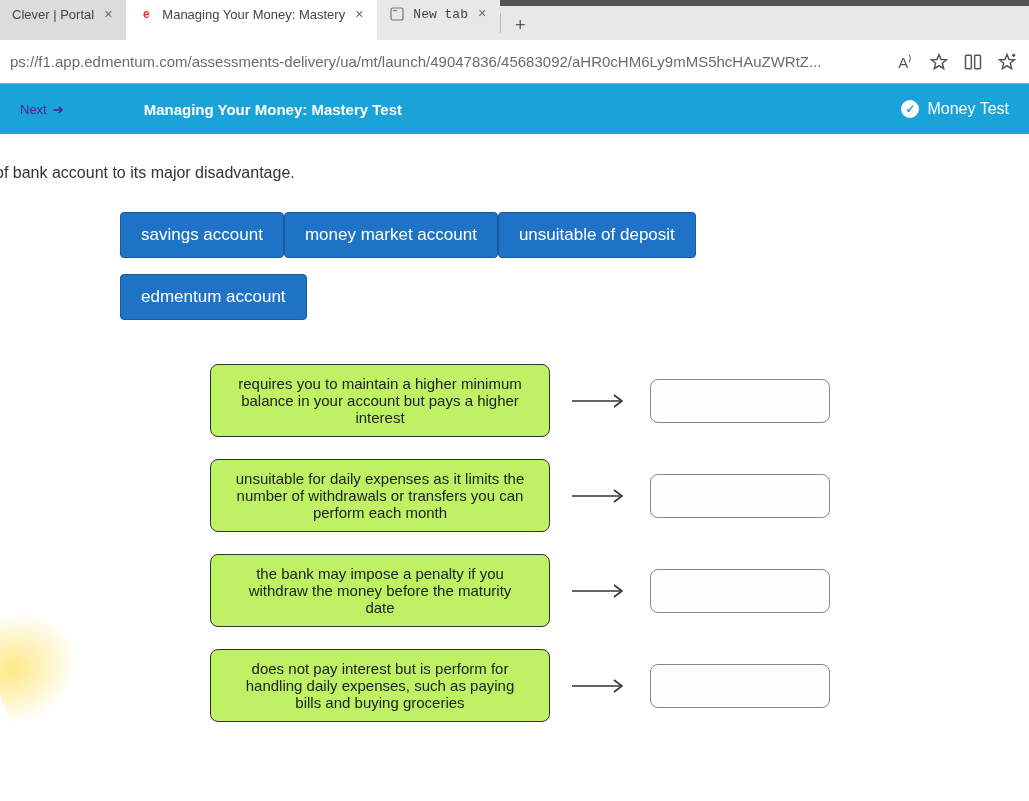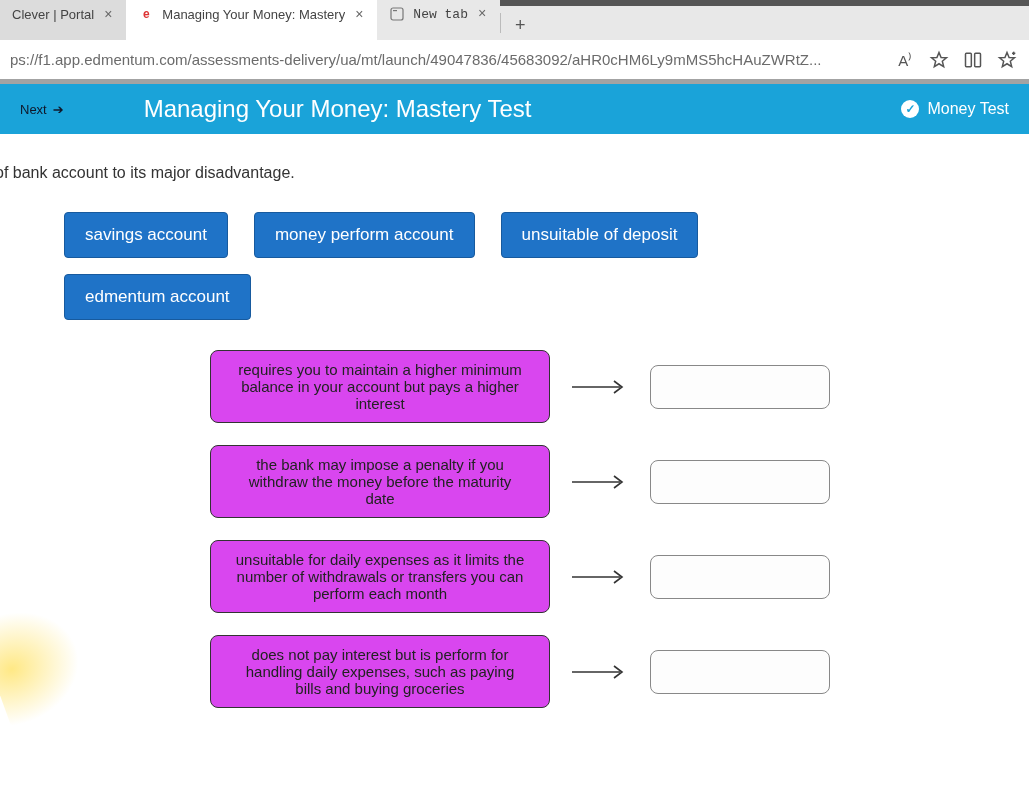--- a/index.html
+++ b/index.html
@@ -39,67 +39,67 @@
   .tab .title { white-space: nowrap; overflow:hidden; text-overflow: ellipsis; flex:1; }
   .tab .close { font-size:14px; color:#666; padding:0 2px; cursor:pointer; }
   .tab-sep { width:1px; height:20px; background:#bbb; align-self:center; }
   .new-tab {
     width:30px; height:30px; display:flex; align-items:center; justify-content:center;
     color:#555; font-size:18px; cursor:pointer; margin-left:4px;
   }
   .addr-bar {
     display:flex; align-items:center; gap:10px;
     height:44px; background:#fff; padding:0 10px;
-    border-bottom:5px solid #a3a3a3;
+    border-bottom:1px solid #a3a3a3;
   }
   .url {
     flex:1; font-size:15px; color:#6b6b6b;
     white-space:nowrap; overflow:hidden; text-overflow:ellipsis;
   }
   .addr-icon { width:24px; height:24px; display:flex; align-items:center; justify-content:center; color:#555; }
   .addr-icon svg { width:20px; height:20px; }
 
   
   .app-header {
     background:#1aa3d9;
     color:#fff;
     height:50px;
     display:flex;
     align-items:center;
     padding:0 20px;
     justify-content:space-between;
   }
   .app-header-left { display:flex; align-items:center; gap:20px; }
-  .hdr-btn { font-size:13px; color:#0f172a; display:flex; align-items:center; gap:6px; cursor:pointer; }
-  .app-title { font-size:24px; font-weight:400; padding-left:60px;}
+  .hdr-btn { font-size:13px; color:#4c1d95; display:flex; align-items:center; gap:6px; cursor:pointer; }
+  .app-title { font-size:15px; font-weight:700; padding-left:60px;}
   .submit-btn { display:flex; align-items:center; gap:8px; font-size:16px; cursor:pointer; }
   .submit-btn .check { width:18px;height:18px;border-radius:50%;background:#fff;color:#1aa3d9;display:flex;align-items:center;justify-content:center;font-size:12px;font-weight:bold;}
 
   
   .content { background:#fff; padding:30px 0 40px 0; height:calc(801px - 40px - 44px - 50px); position:relative; }
   .prompt { font-size:16px; color:#333; padding:0 0 30px 0; margin-left:-5px;}
-  .tile-row { display:flex; flex-wrap:wrap; gap:26px; padding-left:64px; margin-bottom:0; }
+  .tile-row { display:flex; flex-wrap:wrap; padding-left:120px; margin-bottom:14px; }
   .tile {
     background:#1f73c7;
     color:#fff;
     font-size:17px;
     padding:12px 20px;
     border-radius:4px;
     border:1px solid #175a9e;
     cursor:grab;
     user-select:none;
   }
   .match-area { padding-left:210px; padding-top:30px; display:flex; flex-direction:column; gap:22px; }
   .match-row { display:flex; align-items:center; gap:20px; }
   .desc-box {
     width:340px; min-height:64px;
     border:1.5px solid #333; border-radius:8px;
     padding:10px 22px; font-size:15px; color:#222;
     display:flex; align-items:center; justify-content:center; text-align:center;
-    background:#d946ef;
+    background:#bef264;
   }
   .arrow { width:60px; display:flex; align-items:center; justify-content:center; }
   .arrow svg { width:60px; height:16px; }
   .drop-box {
     width:180px; height:44px;
     border:1.5px solid #888; border-radius:8px;
     background:#fdfdfd;
   }
 
   
@@ -175,50 +175,50 @@
     <span class="check">✓</span>
     <span>Money Test</span>
   </div>
 </div>
 
 <div class="content">
   <div class="prompt">of bank account to its major disadvantage.</div>
 
   <div class="tile-row">
     <div class="tile">savings account</div>
-    <div class="tile">money perform account</div>
+    <div class="tile">money market account</div>
     <div class="tile">unsuitable of deposit</div>
   </div>
   <div class="tile-row" style="margin-top:16px;">
     <div class="tile">edmentum account</div>
   </div>
 
   <div class="match-area">
     <div class="match-row">
       <div class="desc-box">requires you to maintain a higher minimum balance in your account but pays a higher interest</div>
       <div class="arrow">
         <svg viewBox="0 0 60 16">
             <line x1="2" y1="8" x2="50" y2="8" stroke="#333" stroke-width="1.6"></line>
             <polyline points="44,2 52,8 44,14" fill="none" stroke="#333" stroke-width="1.6"></polyline>
           </svg>
       </div>
       <div class="drop-box"></div>
     </div>
     <div class="match-row">
+      <div class="desc-box">unsuitable for daily expenses as it limits the number of withdrawals or transfers you can perform each month</div>
+      <div class="arrow">
+        <svg viewBox="0 0 60 16">
+            <line x1="2" y1="8" x2="50" y2="8" stroke="#333" stroke-width="1.6"></line>
+            <polyline points="44,2 52,8 44,14" fill="none" stroke="#333" stroke-width="1.6"></polyline>
+          </svg>
+      </div>
+      <div class="drop-box"></div>
+    </div>
+    <div class="match-row">
       <div class="desc-box">the bank may impose a penalty if you withdraw the money before the maturity date</div>
-      <div class="arrow">
-        <svg viewBox="0 0 60 16">
-            <line x1="2" y1="8" x2="50" y2="8" stroke="#333" stroke-width="1.6"></line>
-            <polyline points="44,2 52,8 44,14" fill="none" stroke="#333" stroke-width="1.6"></polyline>
-          </svg>
-      </div>
-      <div class="drop-box"></div>
-    </div>
-    <div class="match-row">
-      <div class="desc-box">unsuitable for daily expenses as it limits the number of withdrawals or transfers you can perform each month</div>
       <div class="arrow">
         <svg viewBox="0 0 60 16">
             <line x1="2" y1="8" x2="50" y2="8" stroke="#333" stroke-width="1.6"></line>
             <polyline points="44,2 52,8 44,14" fill="none" stroke="#333" stroke-width="1.6"></polyline>
           </svg>
       </div>
       <div class="drop-box"></div>
     </div>
     <div class="match-row">
       <div class="desc-box">does not pay interest but is perform for handling daily expenses, such as paying bills and buying groceries</div>

